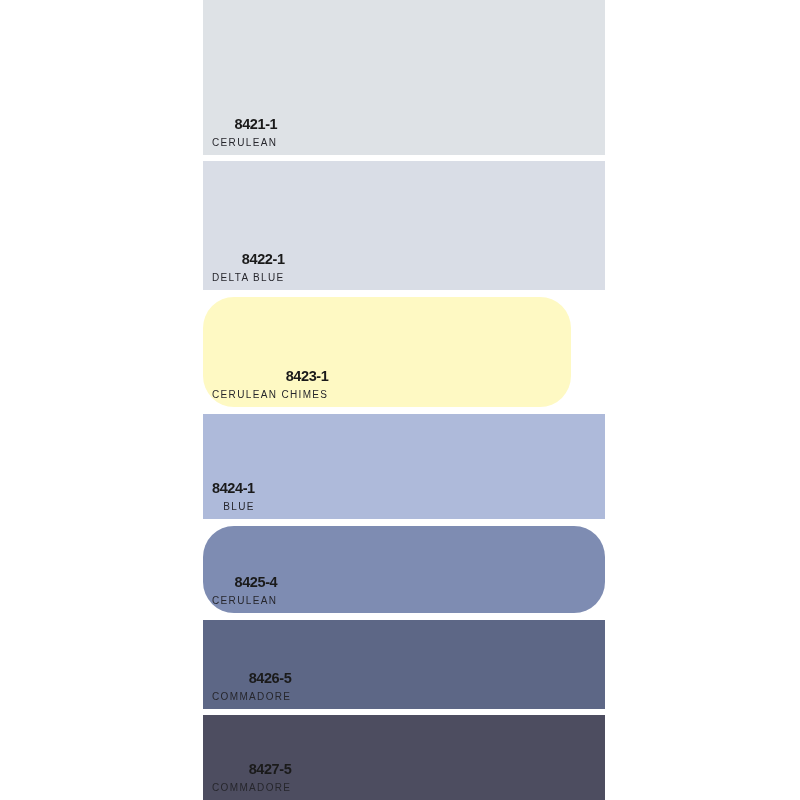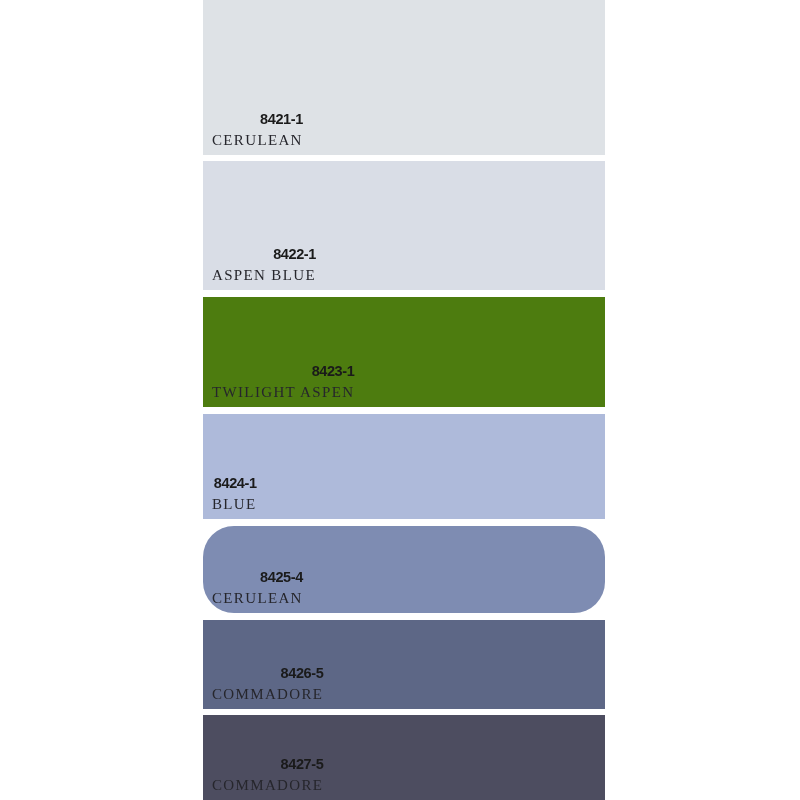--- a/index.html
+++ b/index.html
@@ -45,22 +45,22 @@
     font-size: 14.5px;
     font-weight: bold;
     color: #1a1a1a;
     letter-spacing: -0.4px;
     margin-bottom: 7px;
     white-space: nowrap;
   }
 
   .swatch-name {
     display: block;
-    font-family: Liberation Serif, serif;
-    font-size: 15px;
+    font-family: Liberation Sans, sans-serif;
+    font-size: 10px;
     font-weight: normal;
     color: #26262c;
     letter-spacing: 1.35px;
     white-space: nowrap;
   }
 </style>
 </head>
 <body style="background: rgb(255, 255, 255);">
 
 <div id="swatch-card" style="left: 203px; width: 402px; text-align: right;">
@@ -68,28 +68,28 @@
   <div class="swatch" style="background: rgb(222, 226, 230); top: 0px; height: 155px; width: 402px;">
     <div class="swatch-label-block">
       <span class="swatch-code">8421-1</span>
       <span class="swatch-name">CERULEAN</span>
     </div>
   </div>
 
   <div class="swatch" style="background: rgb(217, 221, 230); top: 161px; height: 129px; width: 402px;">
     <div class="swatch-label-block">
       <span class="swatch-code">8422-1</span>
-      <span class="swatch-name">ASPEN BLUE</span>
+      <span class="swatch-name">DELTA BLUE</span>
     </div>
   </div>
 
-  <div class="swatch" style="background: #4d7c0f; top: 297px; height: 110px; width: 402px;">
+  <div class="swatch" style="background: #fef9c3; top: 297px; height: 110px; width: 368px; border-radius: 31px;">
     <div class="swatch-label-block">
       <span class="swatch-code">8423-1</span>
-      <span class="swatch-name">TWILIGHT ASPEN</span>
+      <span class="swatch-name">CERULEAN CHIMES</span>
     </div>
   </div>
 
   <div class="swatch" style="background: rgb(174, 186, 218); top: 414px; height: 105px; width: 402px;">
     <div class="swatch-label-block">
       <span class="swatch-code">8424-1</span>
       <span class="swatch-name">BLUE</span>
     </div>
   </div>
 

